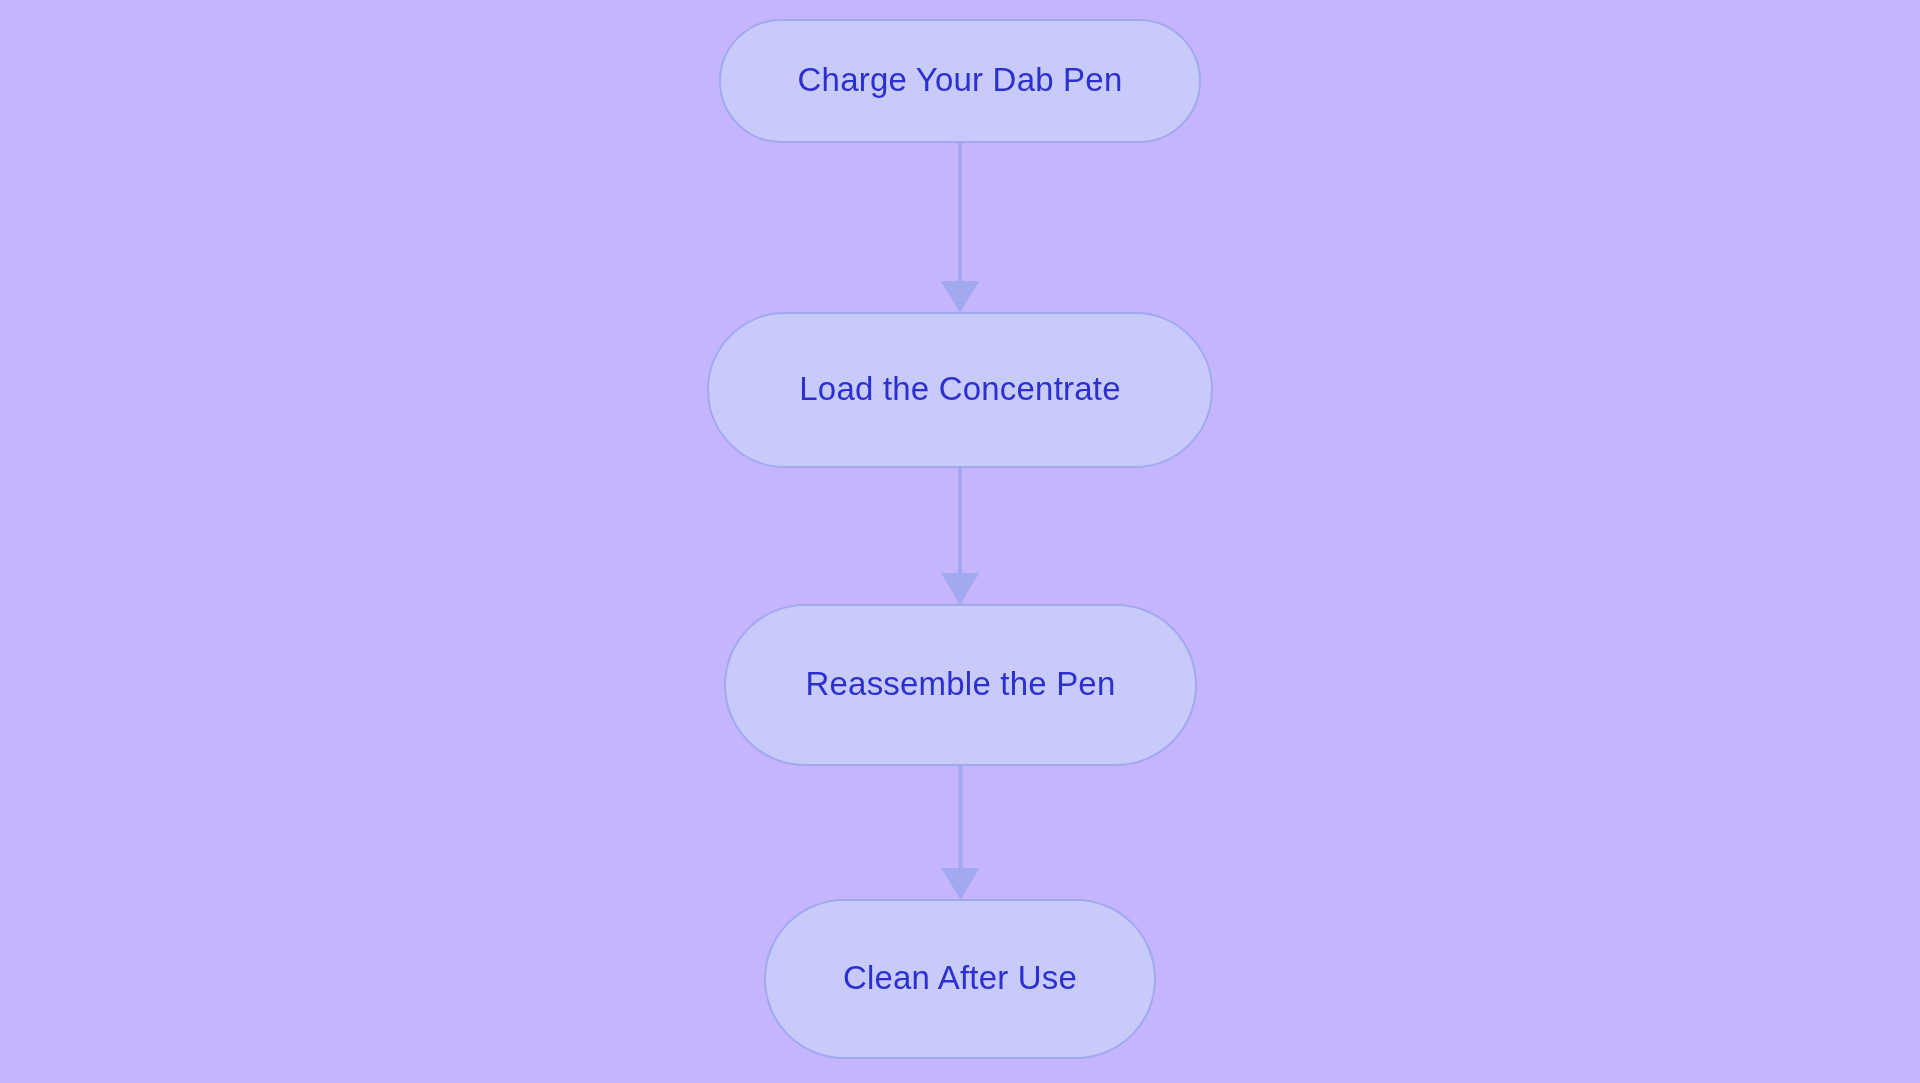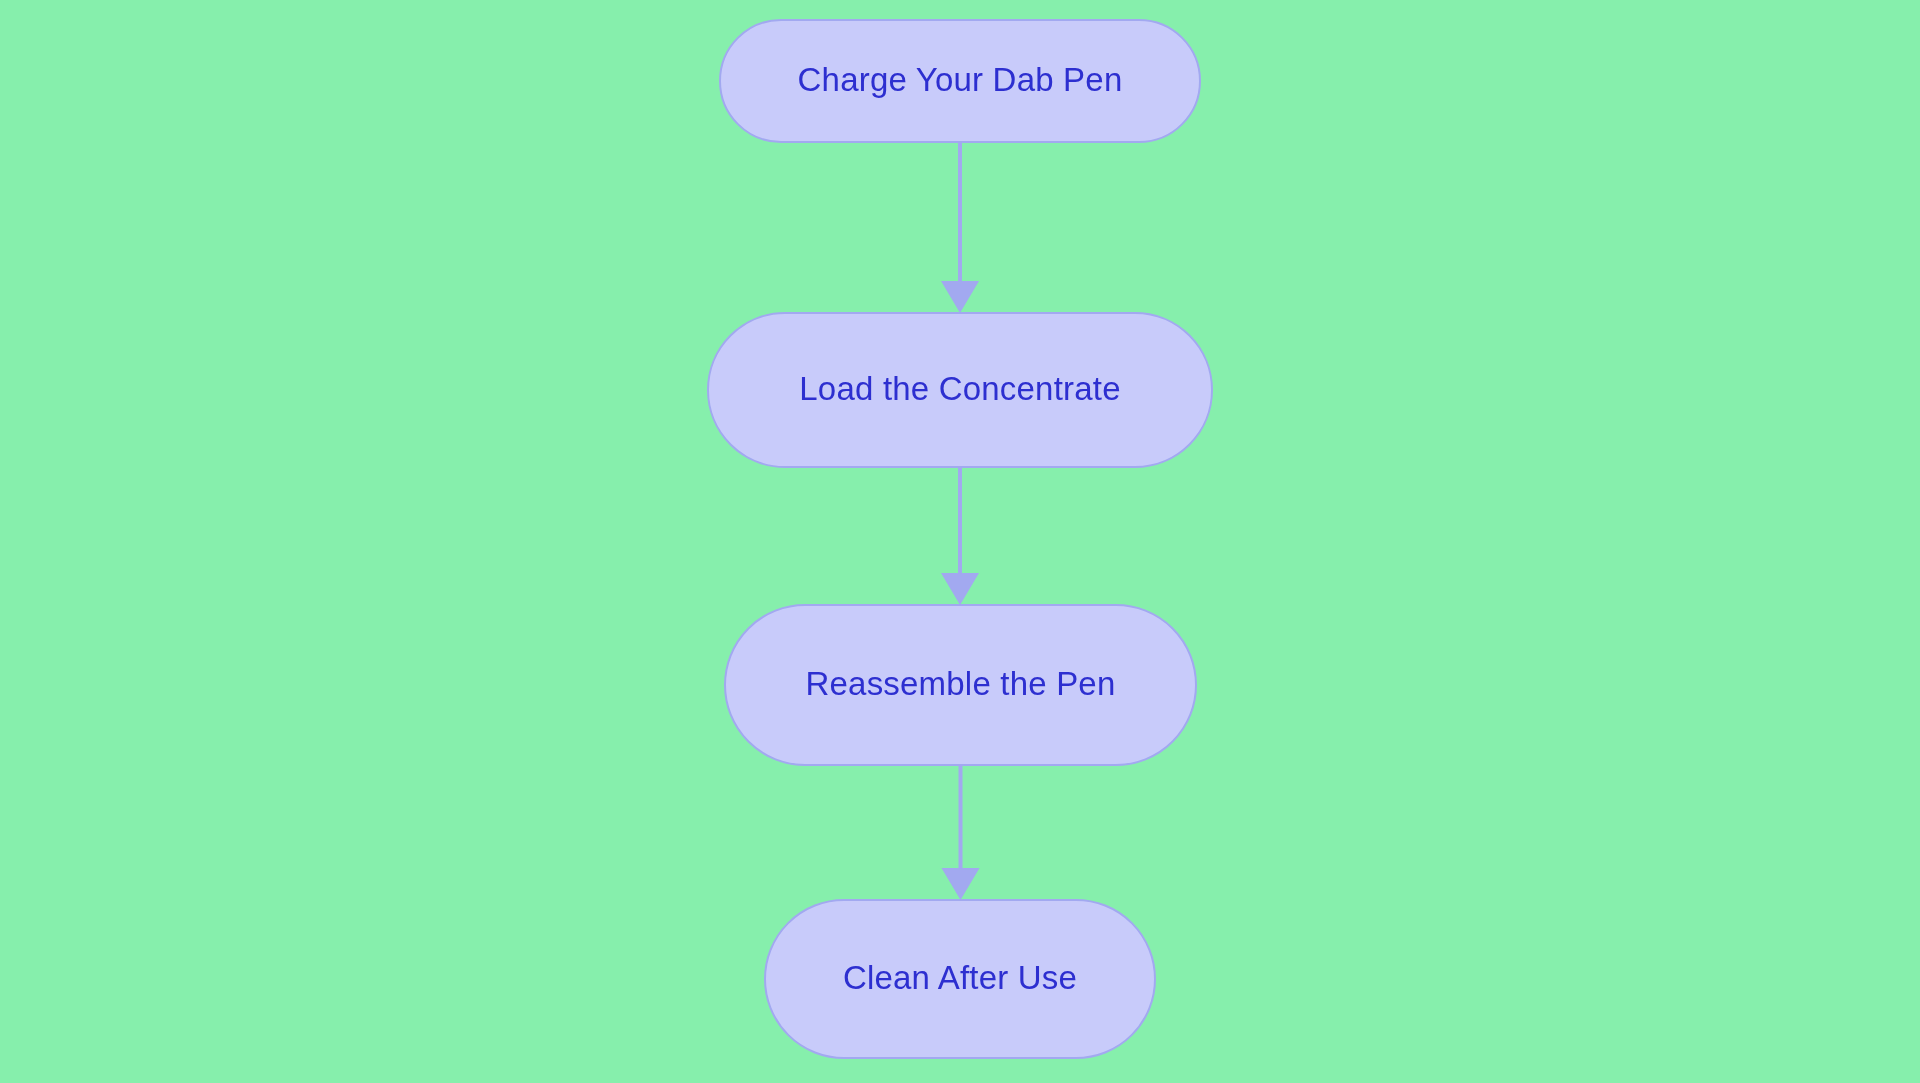--- a/index.html
+++ b/index.html
@@ -8,21 +8,21 @@
     padding: 0;
     background: #ffffff;
   }
   body {
     font-family: "Liberation Sans", "DejaVu Sans", sans-serif;
   }
   #canvas {
     position: relative;
     width: 1920px;
     height: 1083px;
-    background: #86efac;
+    background: #c4b5fd;
     overflow: hidden;
   }
   #flow-svg {
     position: absolute;
     left: 0;
     top: 0;
     width: 1920px;
     height: 1083px;
   }
   .node-shape {

